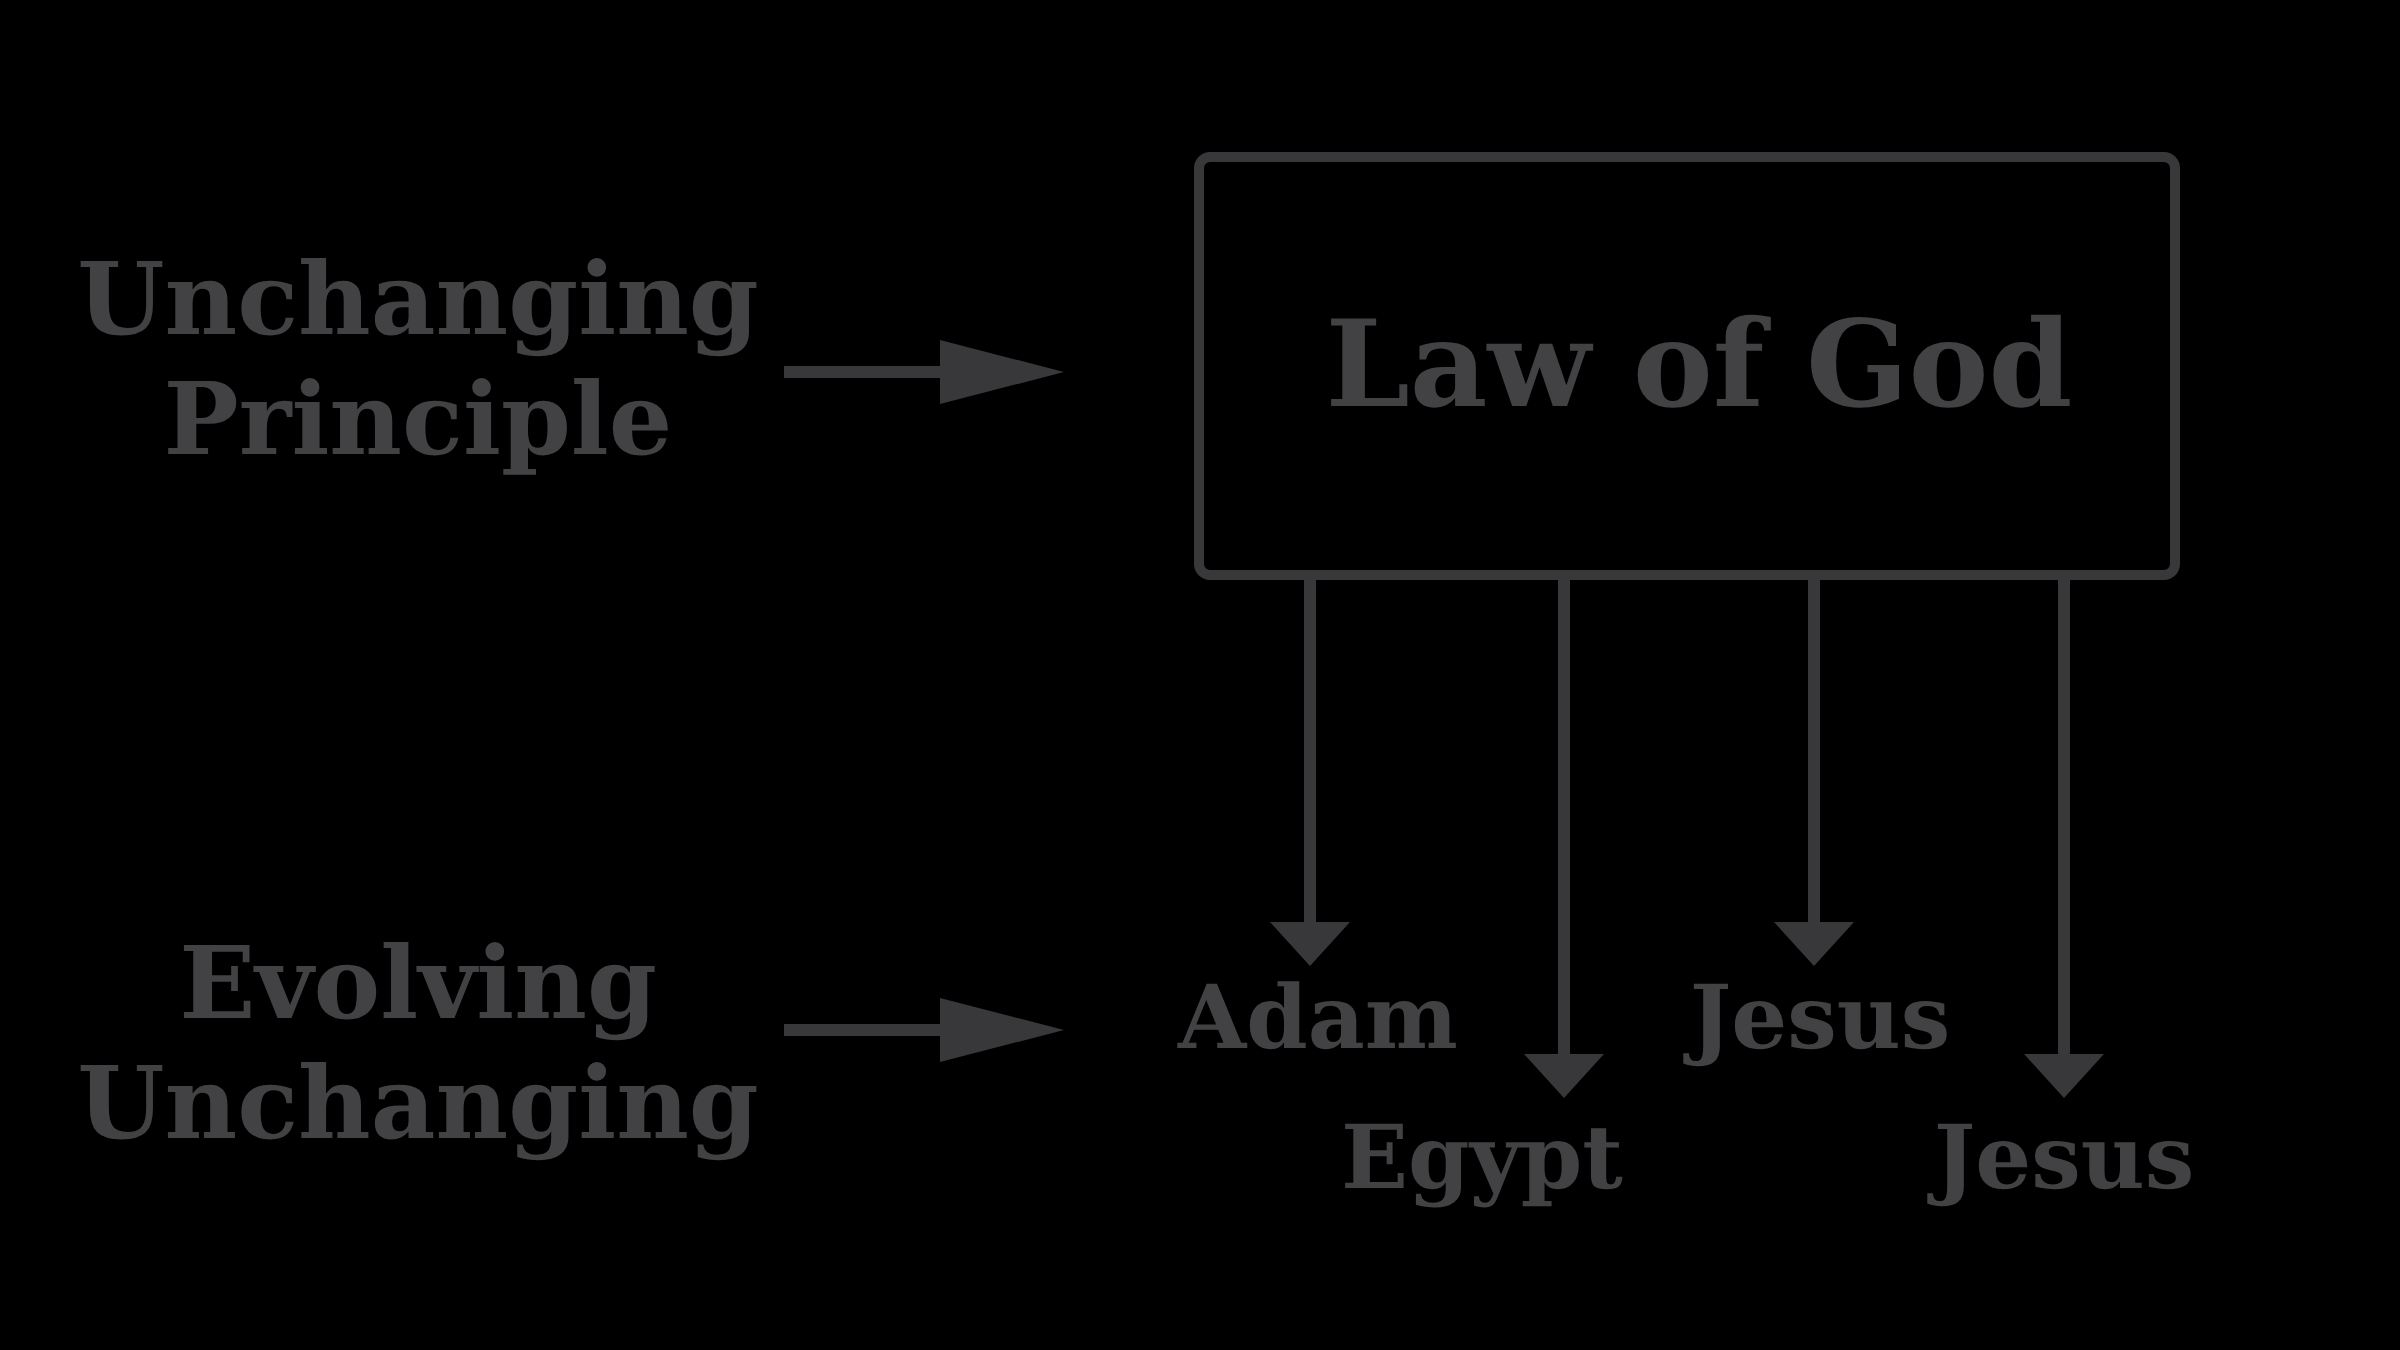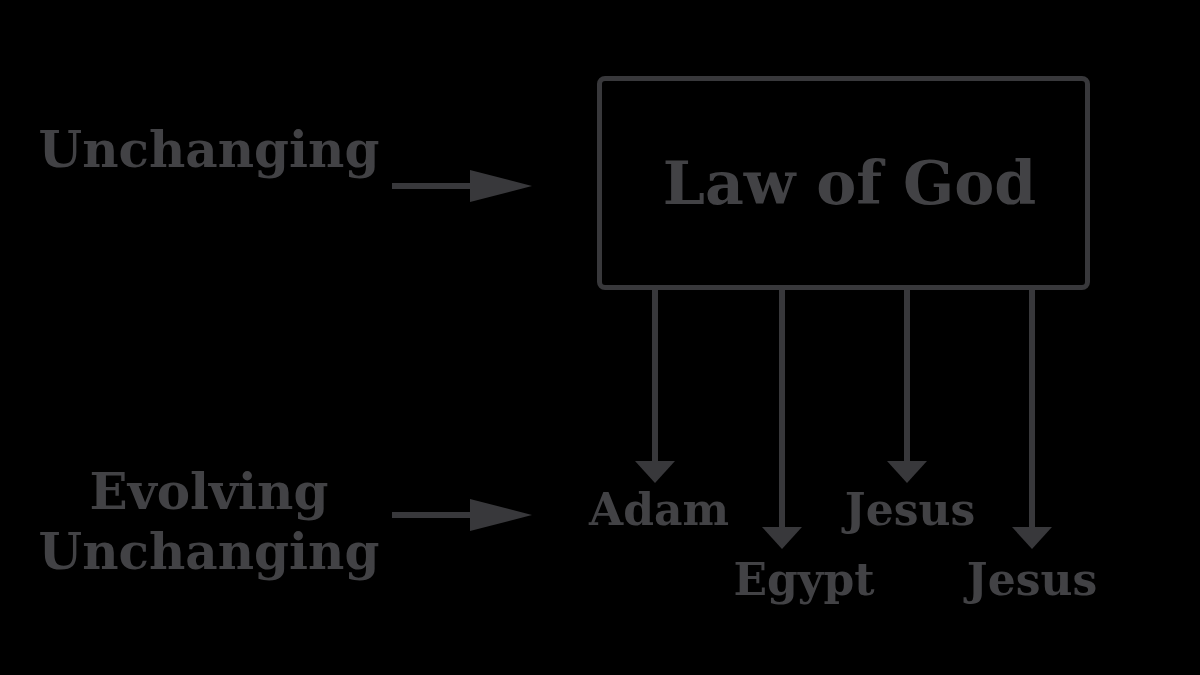--- a/index.html
+++ b/index.html
@@ -46,21 +46,21 @@
   }
   .term{
     position:absolute;
     transform:translateX(-50%);
     font-weight:bold;
     font-size:44px;line-height:44px;
     color:var(--text);
     white-space:nowrap;
   }
   #term-adam{left:659px;top:488px;}
-  #term-egypt{left:804px;top:558px;}
+  #term-egypt{left:741px;top:558px;}
   #term-moses{left:910px;top:488px;}
   #term-jesus{left:1032px;top:558px;}
 </style>
 </head>
 <body>
 
 <div class="stage">
 
   <svg class="connectors" viewBox="0 0 1200 675" xmlns="http://www.w3.org/2000/svg">
     <g>
@@ -84,20 +84,21 @@
       <polygon points="887,461 927,461 907,483"></polygon>
     </g>
     <g>
       <line x1="1032" y1="287" x2="1032" y2="529"></line>
       <polygon points="1012,527 1052,527 1032,549"></polygon>
     </g>
   </svg>
 
   <div class="side-label" id="label-unchanging">
     <span class="line">Unchanging</span>
+    <span class="line">Principle</span>
   </div>
 
   <div class="side-label" id="label-evolving">
     <span class="line">Evolving</span>
     <span class="line">Unchanging</span>
   </div>
 
   <div class="law-box">
     <span class="title">Law of God</span>
   </div>

